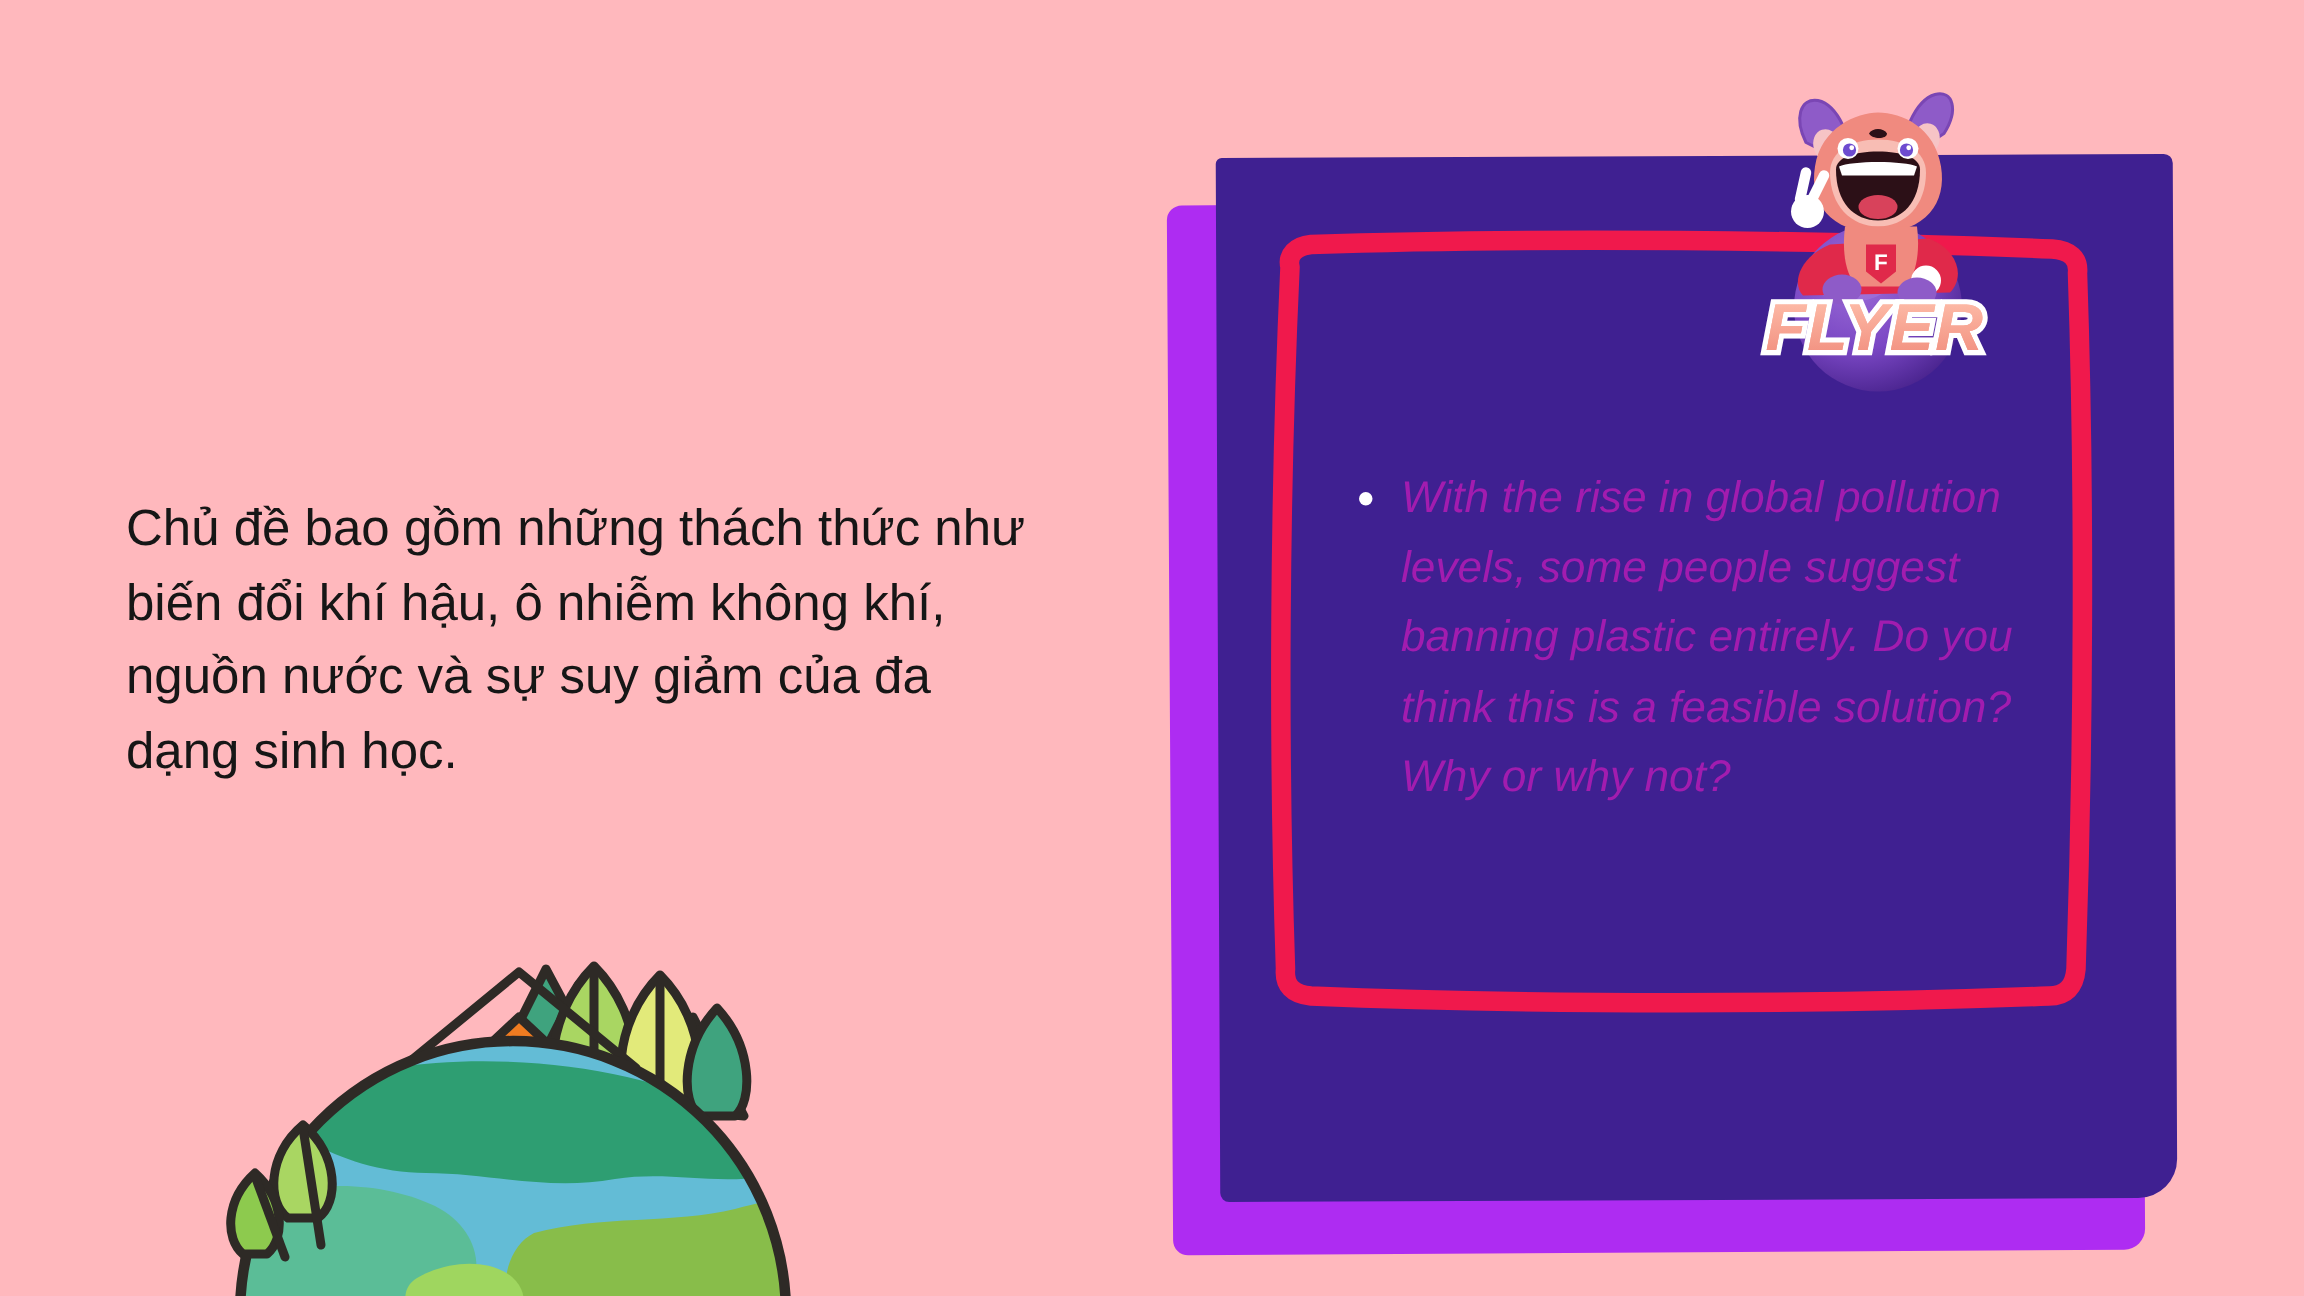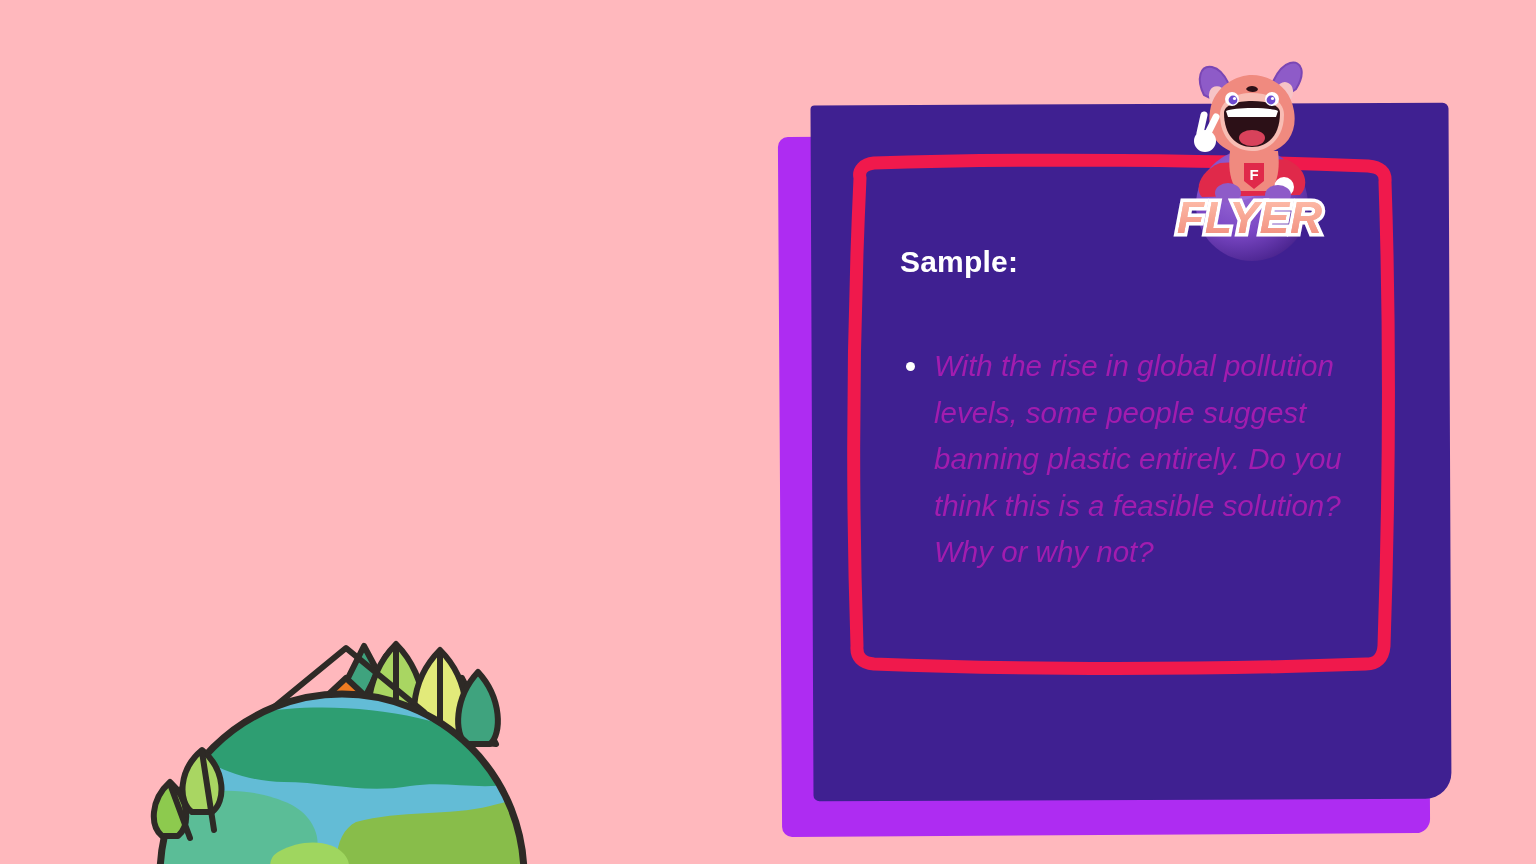--- a/index.html
+++ b/index.html
@@ -117,20 +117,21 @@
   .flyer-badge svg { display:block; width:100%; height:100%; overflow:visible; }
 </style>
 </head>
 <body>
 
 <div class="slide">
 
   <div class="left-col">
 
 
+    <div class="body-text">Chủ đề bao gồm những thách thức như biến đổi khí hậu, ô nhiễm không khí, nguồn nước và sự suy giảm của đa dạng sinh học.</div>
 
     <div class="earth-art">
       <svg viewBox="0 0 380 290" xmlns="http://www.w3.org/2000/svg">
         <defs>
           <clipPath id="globeClip">
             <path d="M10,290 A182,182 0 0 1 374,290 Z"></path>
           </clipPath>
         </defs>
 
         <path d="M168,152 L214,60 L262,150 Z" fill="#3fa37e" stroke="#2e2a26" stroke-width="6" stroke-linejoin="round"></path>
@@ -179,21 +180,20 @@
     <div class="red-frame">
       <svg viewBox="0 0 655 700" xmlns="http://www.w3.org/2000/svg">
         <path d="M60,80 C58,72 64,66 74,65 C220,60 420,62 568,68 C580,69 586,74 585,84
                  C590,230 589,400 584,548 C583,560 577,566 566,566
                  C410,572 220,572 74,566 C62,565 56,559 57,548
                  C52,400 53,230 60,80 Z" fill="none" stroke="#f0194c" stroke-width="13" stroke-linecap="round" stroke-linejoin="round"></path>
       </svg>
     </div>
 
     <div class="card-content">
-      <div class="sample-label">Sample:</div>
       <ul class="bullet-list">
         <li class="bullet-item">With the rise in global pollution levels, some people suggest banning plastic entirely. Do you think this is a feasible solution? Why or why not?</li>
       </ul>
     </div>
 
     <div class="flyer-badge">
       <svg viewBox="0 0 180 200" xmlns="http://www.w3.org/2000/svg">
         <defs>
           <radialGradient id="ballGrad" cx="38%" cy="32%" r="72%">
             <stop offset="0%" stop-color="#9d6fd8"></stop>

